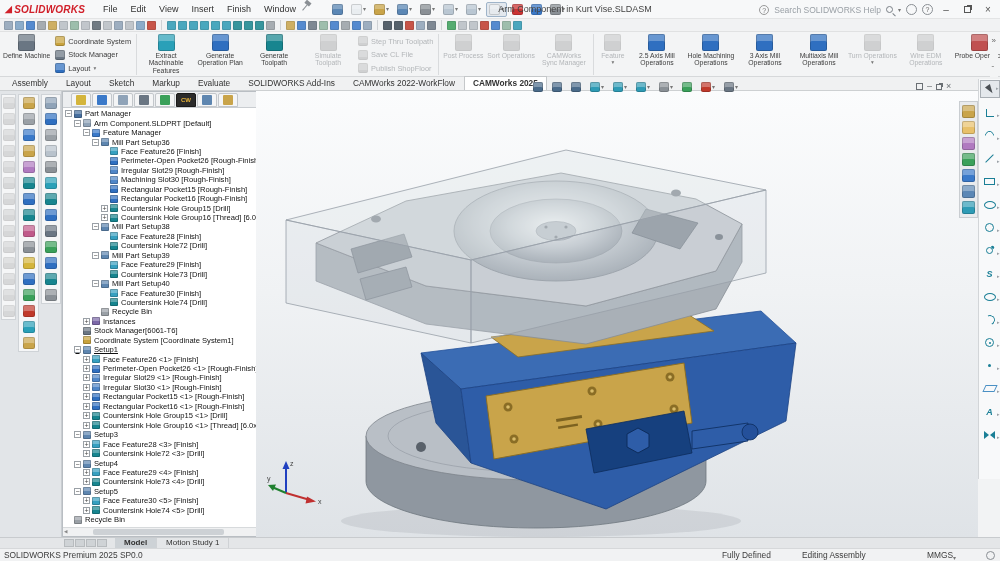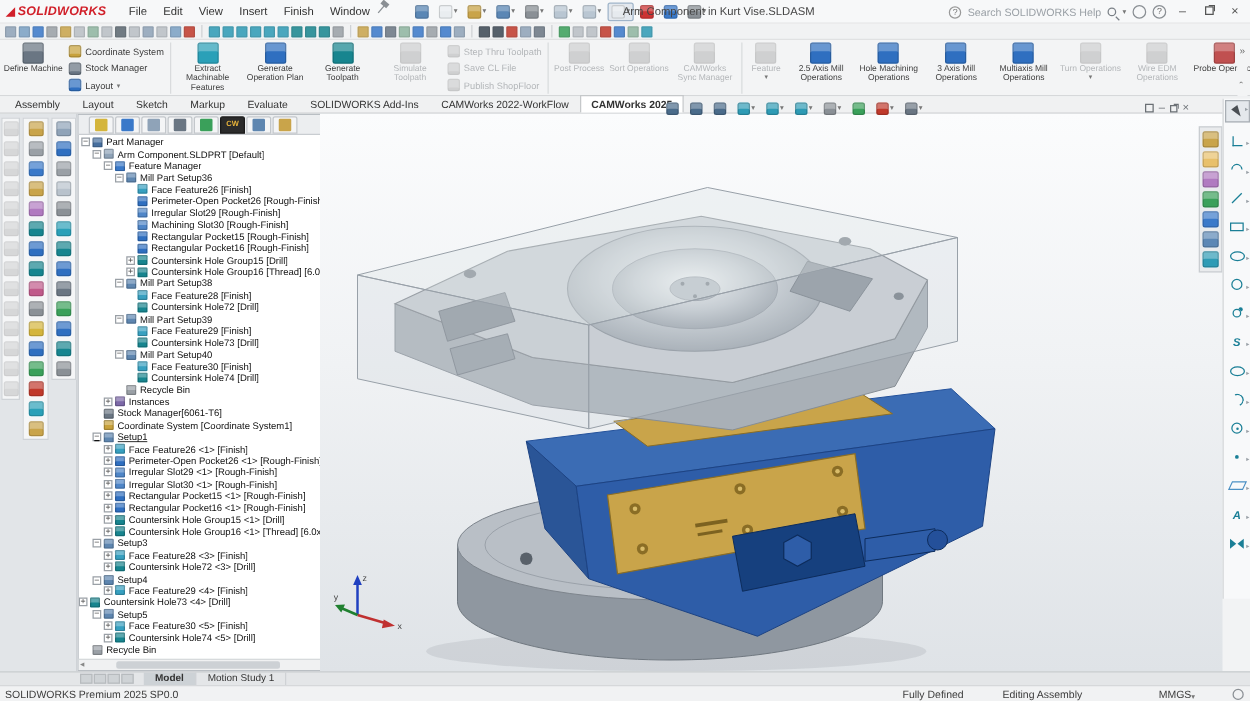--- a/index.html
+++ b/index.html
@@ -650,21 +650,21 @@
         <div class="trow" style="padding-left: 11px; align-items: flex-end;">
           <span class="texp">−</span>
           <span class="ticon" style="background: rgb(94, 134, 176);"></span>
           <span class="tlabel">Setup4</span>
         </div>
         <div class="trow" style="padding-left: 20px;">
           <span class="texp">+</span>
           <span class="ticon" style="background: rgb(55, 160, 192);"></span>
           <span class="tlabel">Face Feature29 &lt;4&gt; [Finish]</span>
         </div>
-        <div class="trow" style="">
+        <div class="trow" style="padding-left: 20px;">
           <span class="texp">+</span>
           <span class="ticon" style="background: rgb(23, 133, 143);"></span>
           <span class="tlabel">Countersink Hole73 &lt;4&gt; [Drill]</span>
         </div>
         <div class="trow" style="padding-left: 11px;">
           <span class="texp">−</span>
           <span class="ticon" style="background: rgb(94, 134, 176);"></span>
           <span class="tlabel">Setup5</span>
         </div>
         <div class="trow" style="padding-left: 20px;">

